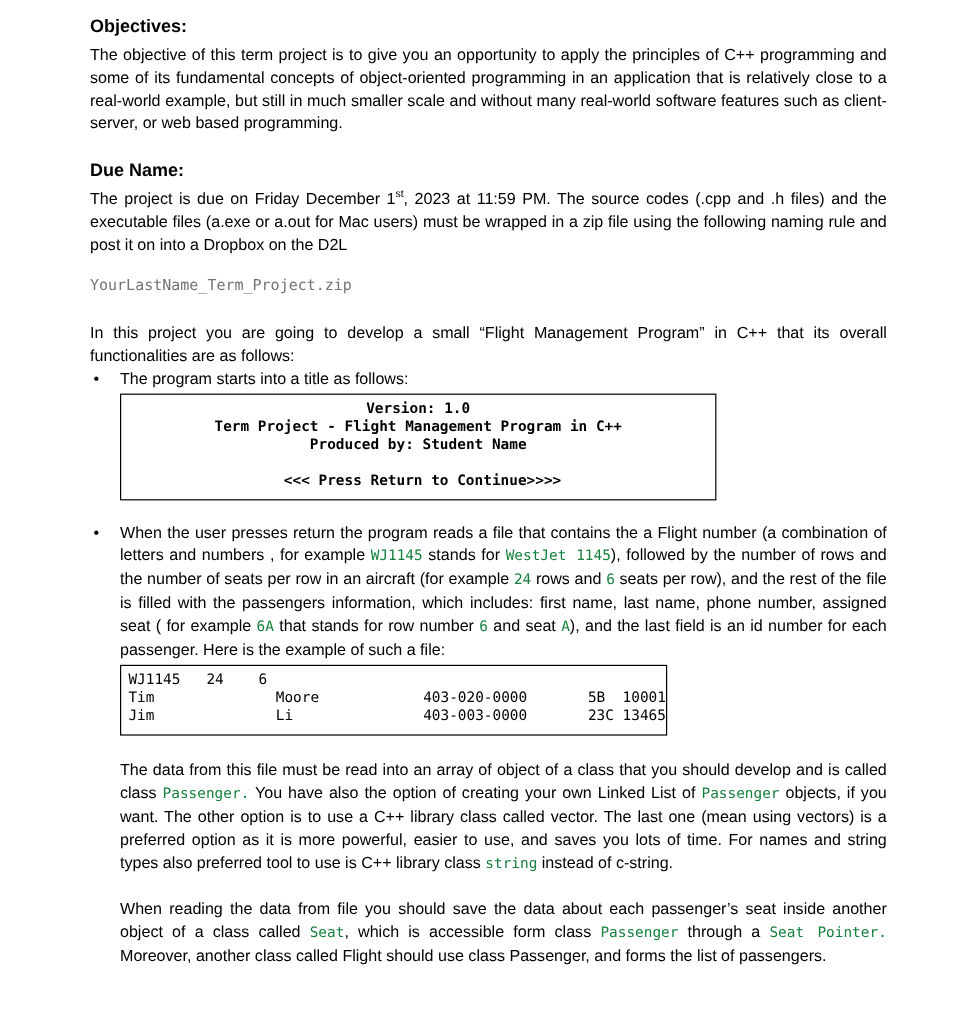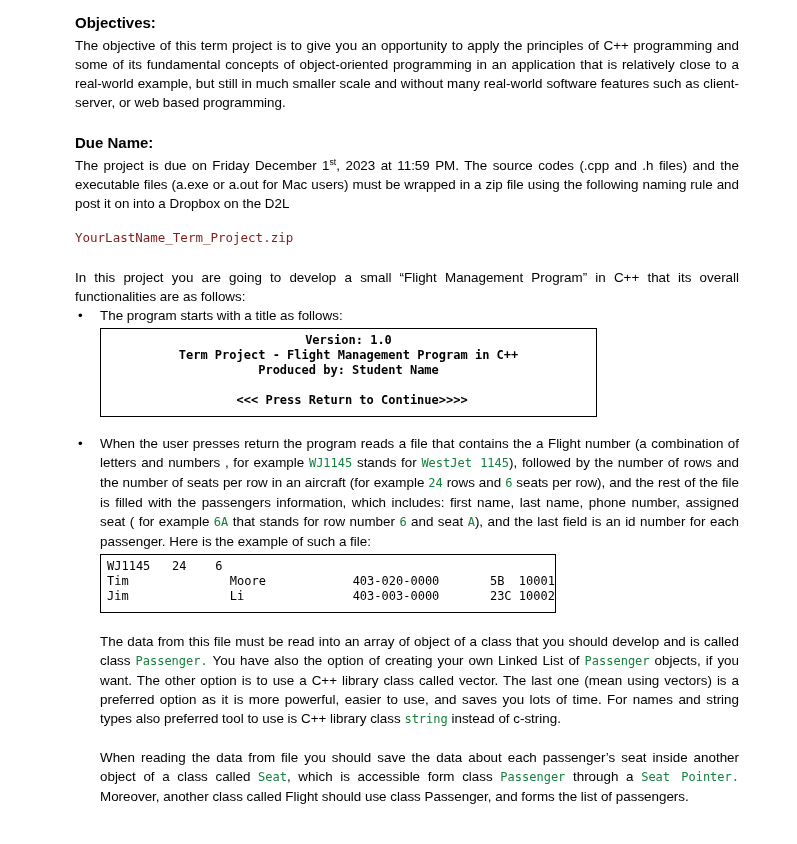--- a/index.html
+++ b/index.html
@@ -36,21 +36,21 @@
     font-size: 12px;
     color: #15803d;
   }
   sup {
     font-size: 0.65em;
     line-height: 0;
   }
   .filename {
     font-family: "DejaVu Sans Mono", monospace;
     font-size: 12.5px;
-    color: #7f1d1d;
+    color: #737373;
     margin-top: 15px;
     text-align: left;
   }
   ul.bullets, ul.subbullets {
     list-style: none;
     margin: 0;
     padding: 0;
   }
   ul.bullets > li {
     display: flex;
@@ -111,39 +111,39 @@
   </div>
 
   <div class="section">
     <p>In this project you are going to develop a small “Flight Management Program” in C++ that its overall functionalities are as follows:</p>
 
     <ul class="bullets">
 
       <li>
         <span class="marker">•</span>
         <div class="li-body">
-          <p style="text-align:left;">The program starts with a title as follows:</p>
+          <p style="text-align:left;">The program starts into a title as follows:</p>
           <div class="codebox bold">
             <div>Version: 1.0</div>
             <div>Term Project - Flight Management Program in C++</div>
             <div>Produced by: Student Name</div>
             <div></div>
             <div> &lt;&lt;&lt; Press Return to Continue&gt;&gt;&gt;&gt;</div>
           </div>
         </div>
       </li>
 
       <li>
         <span class="marker">•</span>
         <div class="li-body">
           <p><span>When the user presses return the program reads a file that contains the a Flight number (a combination of letters and numbers , for example </span><span class="mono-inline">WJ1145</span><span>  stands for  </span><span class="mono-inline">WestJet 1145</span><span>), followed by the number of rows and the number of seats per row in an aircraft (for example </span><span class="mono-inline">24</span><span>  rows  and </span><span class="mono-inline">6</span><span> seats per row), and the rest of the file is filled with the passengers information, which includes: first name, last name, phone number,  assigned seat ( for example </span><span class="mono-inline">6A</span><span> that stands for row number </span><span class="mono-inline">6</span><span>  and seat </span><span class="mono-inline">A</span><span>), and the last field is an id number for each passenger. Here is the example of such a file:</span></p>
           <div class="codebox file">
             <div>WJ1145   24    6</div>
             <div>Tim              Moore            403-020-0000       5B  10001</div>
-            <div>Jim              Li               403-003-0000       23C 10002</div>
+            <div>Jim              Li               403-003-0000       23C 13465</div>
           </div>
           <p class="indent-para"><span>The data from this file must be read into an array of object of a class that you should develop and is called class </span><span class="mono-inline">Passenger.</span><span>  You have also the option of creating your own Linked List of </span><span class="mono-inline">Passenger</span><span>  objects, if you want. The other option is to use a C++ library class called vector. The last one (mean using vectors) is a preferred option as it is more powerful, easier to use, and saves you lots of time. For names and string types also preferred tool to use is C++ library class </span><span class="mono-inline">string</span><span> instead of c-string.</span></p>
           <p class="indent-para"><span>When reading the data from file you should save the data about each passenger’s seat inside another object of a class called </span><span class="mono-inline">Seat</span><span>, which is accessible form class </span><span class="mono-inline">Passenger</span><span>  through a </span><span class="mono-inline">Seat Pointer.</span><span>  Moreover, another class called Flight should use class Passenger, and forms the list of passengers.</span></p>
         </div>
       </li>
 
     </ul>
   </div>
 
 </div>

